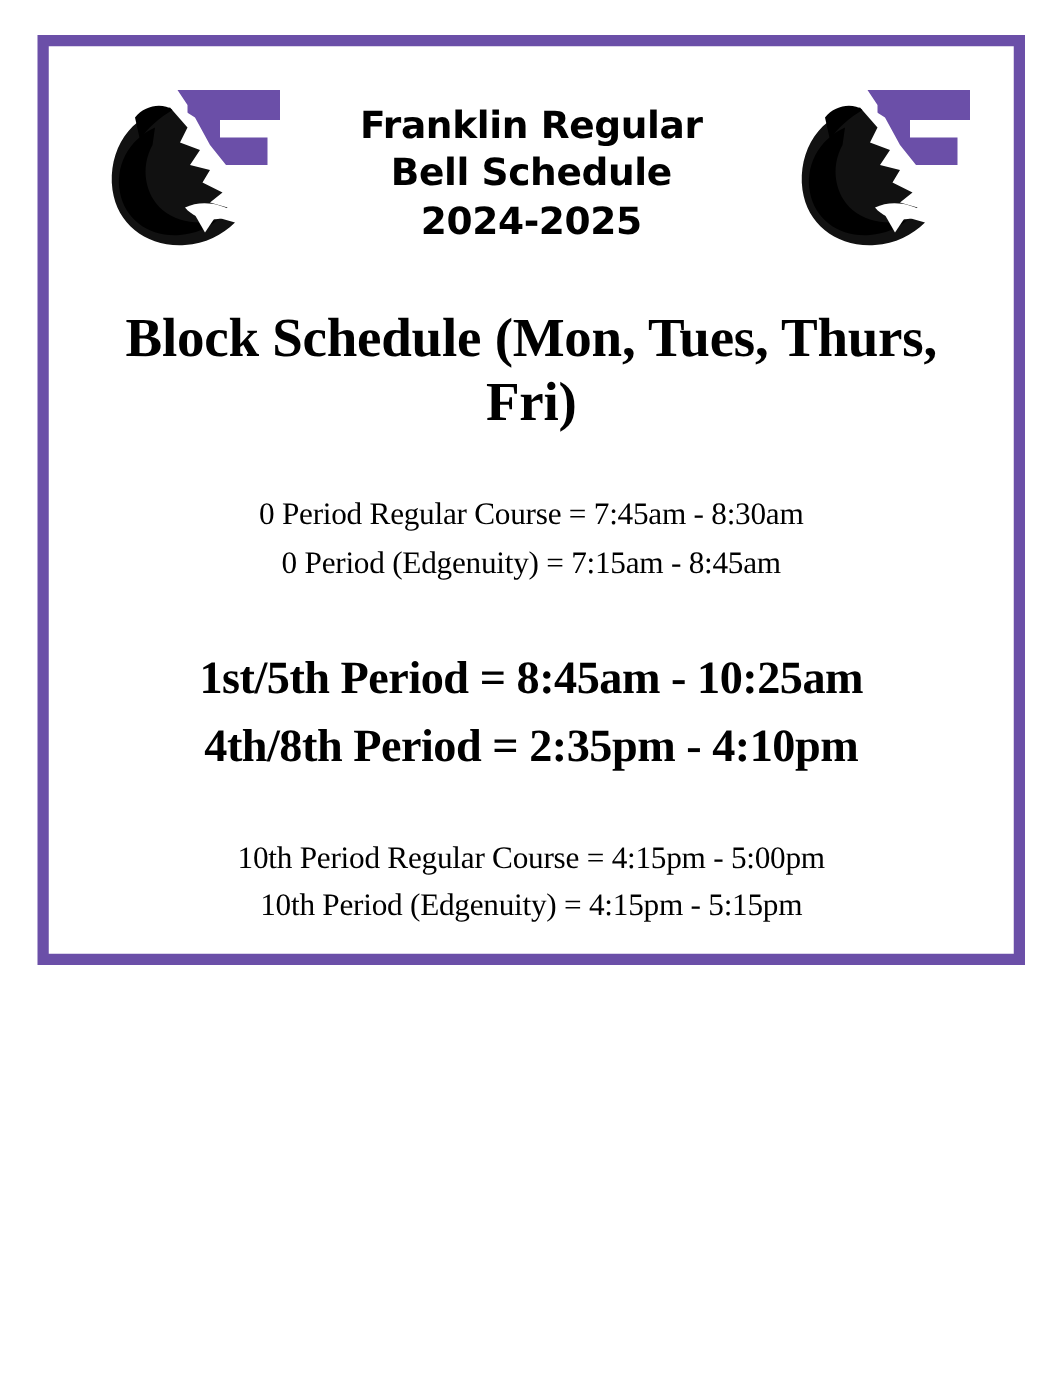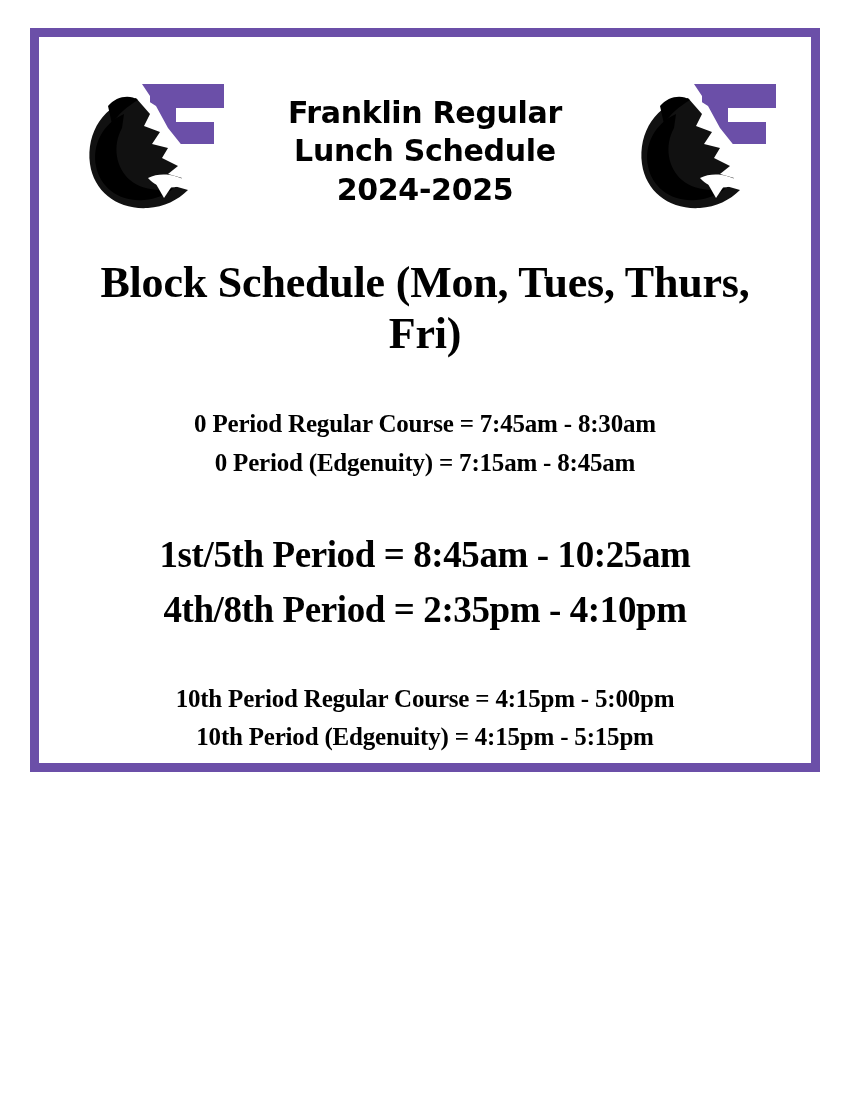--- a/index.html
+++ b/index.html
@@ -12,21 +12,21 @@
     height: 1100px;
     font-family: "Liberation Serif", serif;
     overflow: hidden;
   }
   .page {
     position: relative;
     width: 850px;
     height: 800px;
     background: #ffffff;
     box-sizing: border-box;
-    padding: 40px 28px 26px 28px;
+    padding: 28px 28px 26px 28px;
   }
   .border-frame {
     position: absolute;
     left: 30px;
     top: 28px;
     right: 30px;
     bottom: 28px;
     border: 9px solid #6b4fa8;
     box-sizing: border-box;
   }
@@ -81,21 +81,21 @@
   }
 
   .group {
     text-align: center;
   }
   .group.small {
     margin-top: 46px;
   }
   .row-small {
     font-family: "Liberation Serif", serif;
-    font-weight: bold;
+    font-weight: normal;
     font-size: 25px;
     color: #000000;
     line-height: 1.55;
     letter-spacing: -0.2px;
   }
 
   .group.main {
     margin-top: 44px;
   }
   .row-main {
@@ -140,21 +140,21 @@
 
           <path d="M84 112 C96 106 112 108 124 116 C112 124 94 124 84 112 Z" fill="#ffffff"></path>
           <path d="M92 118 L100 132 L108 120 Z" fill="#ffffff"></path>
 
           <path d="M44 40 C52 30 66 28 74 34 C64 40 54 48 48 58 Z" fill="#000000"></path>
         </svg>
       </div>
 
       <div class="title-block">
         <div class="title-line">Franklin Regular</div>
-        <div class="title-line">Lunch Schedule</div>
+        <div class="title-line">Bell Schedule</div>
         <div class="title-line">2024-2025</div>
       </div>
 
       <div class="logo">
         <svg viewBox="0 0 170 165" xmlns="http://www.w3.org/2000/svg" aria-hidden="true">
           <path d="M78 18 L160 18 L160 42 L112 42 L112 56 L150 56 L150 78 L112 78 L112 96 L86 96 L86 30 Z" fill="#6b4fa8"></path>
           <path d="M70 26 C36 30 14 58 16 94 C18 128 46 150 82 148 C104 147 120 138 132 124 L146 112 L126 104 L120 82 L104 62 L92 40 Z" fill="#ffffff"></path>
           <path d="M72 32 C40 38 22 66 26 98 C30 126 54 144 84 142 C100 141 114 134 124 124
                    L110 120 L118 112 L104 108 L114 100 L98 92 L104 82 L88 78 L96 66 L80 60 L86 48 Z" fill="#111111"></path>
           <path d="M60 48 C38 58 28 80 32 100 C36 122 56 136 80 134 C92 133 102 129 110 122

